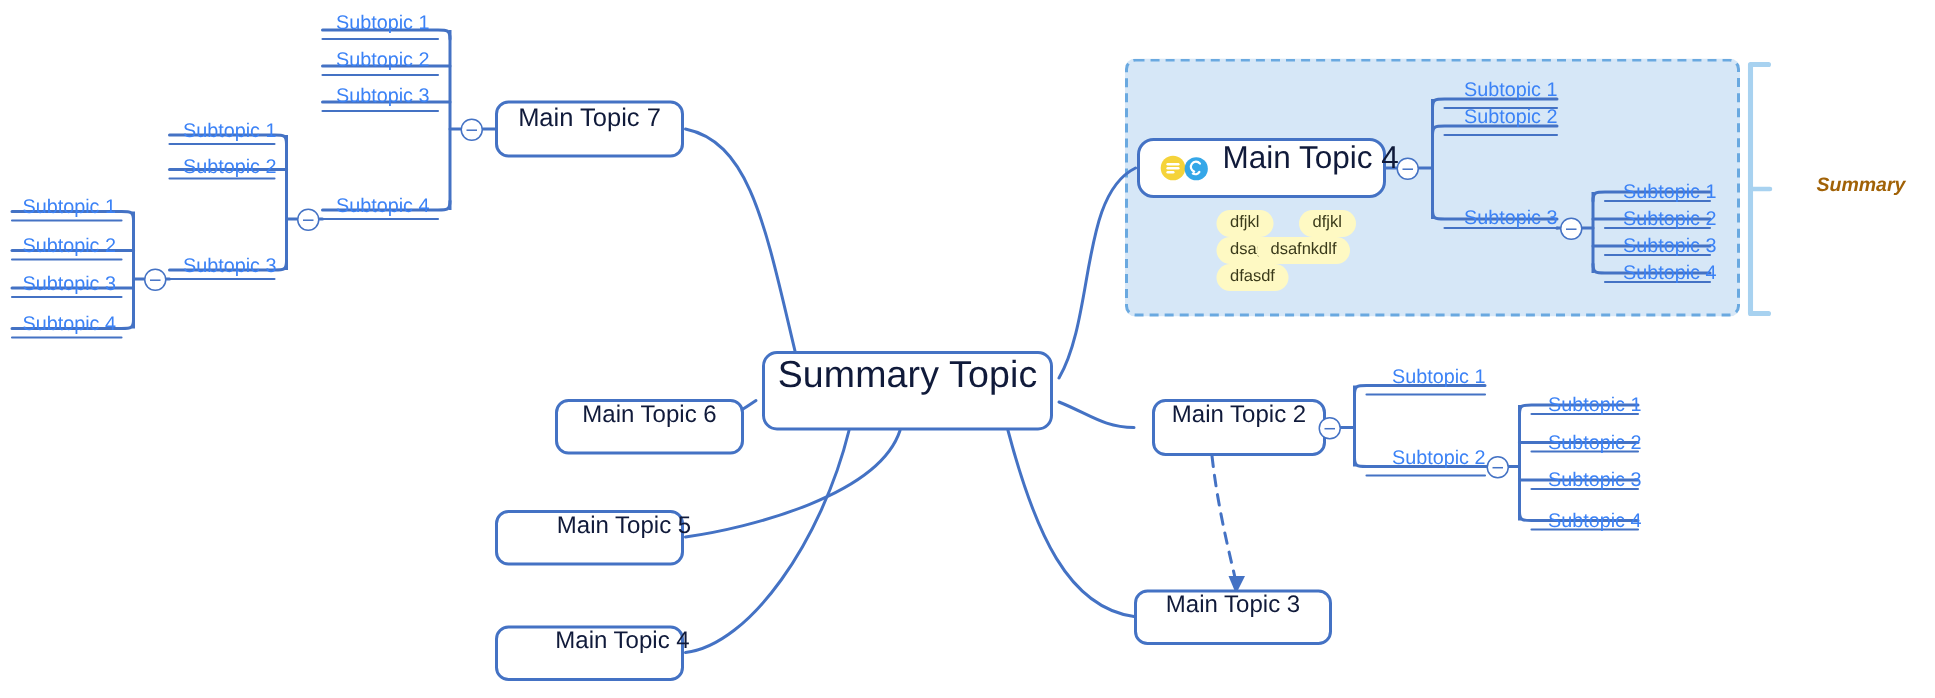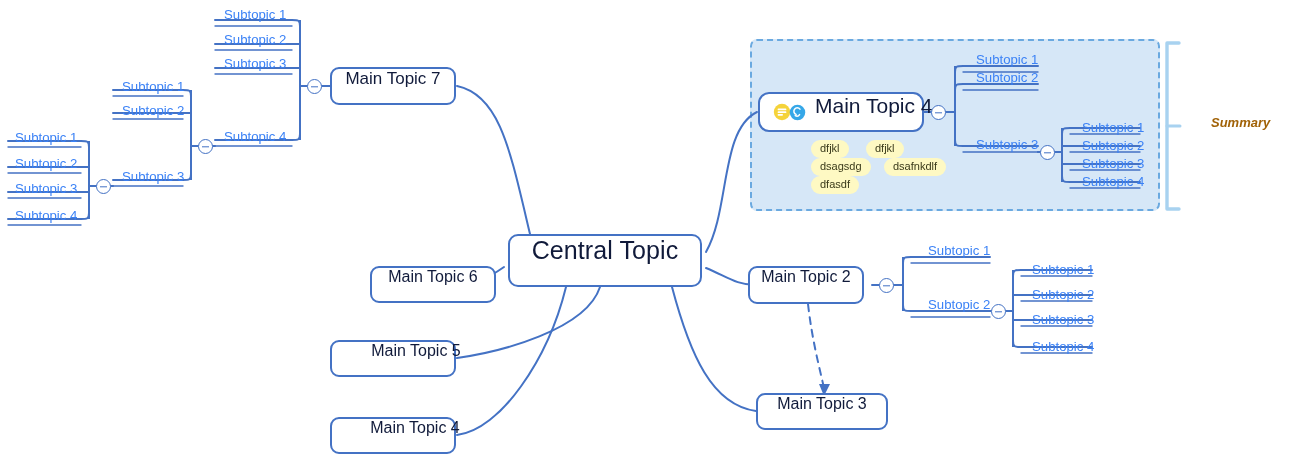--- a/index.html
+++ b/index.html
@@ -218,21 +218,21 @@
 
     </g>
 
     <g fill="none" stroke="#a8d2f0" stroke-width="3.4" stroke-linecap="round" stroke-linejoin="round">
       <path d="M1179 43 L 1167 43 L 1167 209 L 1179 209"></path>
       <path d="M1167 126 L 1180 126" stroke-width="3"></path>
     </g>
   </svg>
 
   <div class="box central" style="left:508px;top:234px;width:194px;height:53px;">
-    <span>Central Topic</span>
+    <span>Summary Topic</span>
   </div>
 
   <div class="box topic1" style="left:758px;top:92px;width:166px;height:40px;">
     <span class="icon-wrap" style="position:static;margin-right:9px;">
       <svg width="18" height="18" viewBox="0 0 18 18">
         <circle cx="9" cy="9" r="8.2" fill="#f5d33a"></circle>
         <rect x="4.6" y="5.6" width="8.8" height="1.7" rx=".85" fill="#ffffff"></rect>
         <rect x="4.6" y="8.3" width="8.8" height="1.7" rx=".85" fill="#ffffff"></rect>
         <rect x="4.6" y="11" width="5.4" height="1.7" rx=".85" fill="#ffffff"></rect>
       </svg>
@@ -240,24 +240,24 @@
         <circle cx="9" cy="9" r="8.2" fill="#35a7e8"></circle>
         <path d="M11.6 5.4 a3.6 3.6 0 1 0 -4.1 5.6 M6.6 12.4 a3.4 3.4 0 0 0 4.6 -1.2" fill="none" stroke="#ffffff" stroke-width="1.6" stroke-linecap="round"></path>
       </svg>
     </span>
     <span>Main Topic 4</span>
   </div>
 
   <div class="tag" style="left:765px;top:140px;">dfjkl</div>
   <div class="tag" style="left:820px;top:140px;">dfjkl</div>
   <div class="tag" style="left:765px;top:158px;">dsagsdg</div>
-  <div class="tag" style="left:838px;top:158px;">dsafnkdlf</div>
+  <div class="tag" style="left:792px;top:158px;">dsafnkdlf</div>
   <div class="tag" style="left:765px;top:176px;">dfasdf</div>
 
-  <div class="box main" style="left:748px;top:266px;width:116px;height:38px;">
+  <div class="box main" style="left:768px;top:266px;width:116px;height:38px;">
     <span>Main Topic 2</span>
   </div>
 
   <div class="box main" style="left:756px;top:393px;width:132px;height:37px;">
     <span>Main Topic 3</span>
   </div>
 
   <div class="box main" style="left:330px;top:417px;width:126px;height:37px;padding-left:44px;">
     <span>Main Topic 4</span>
   </div>

